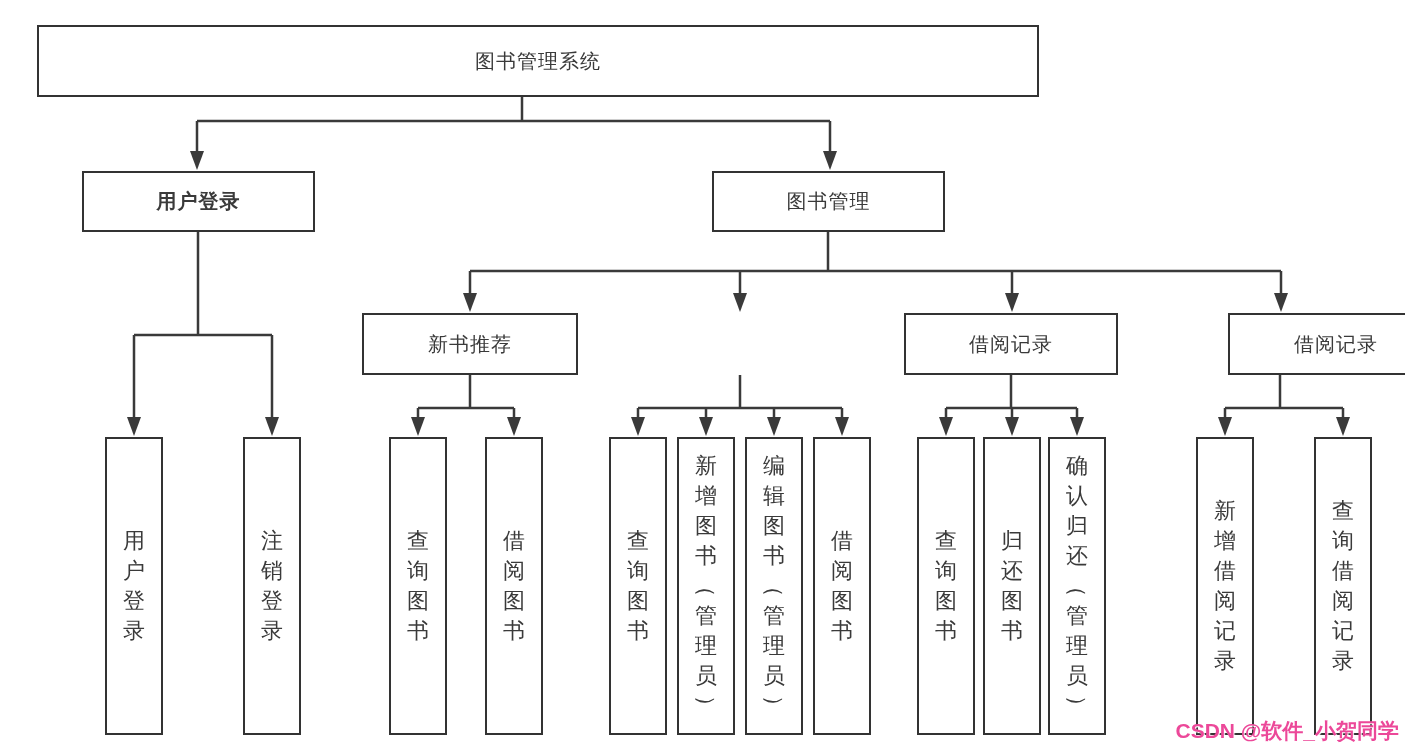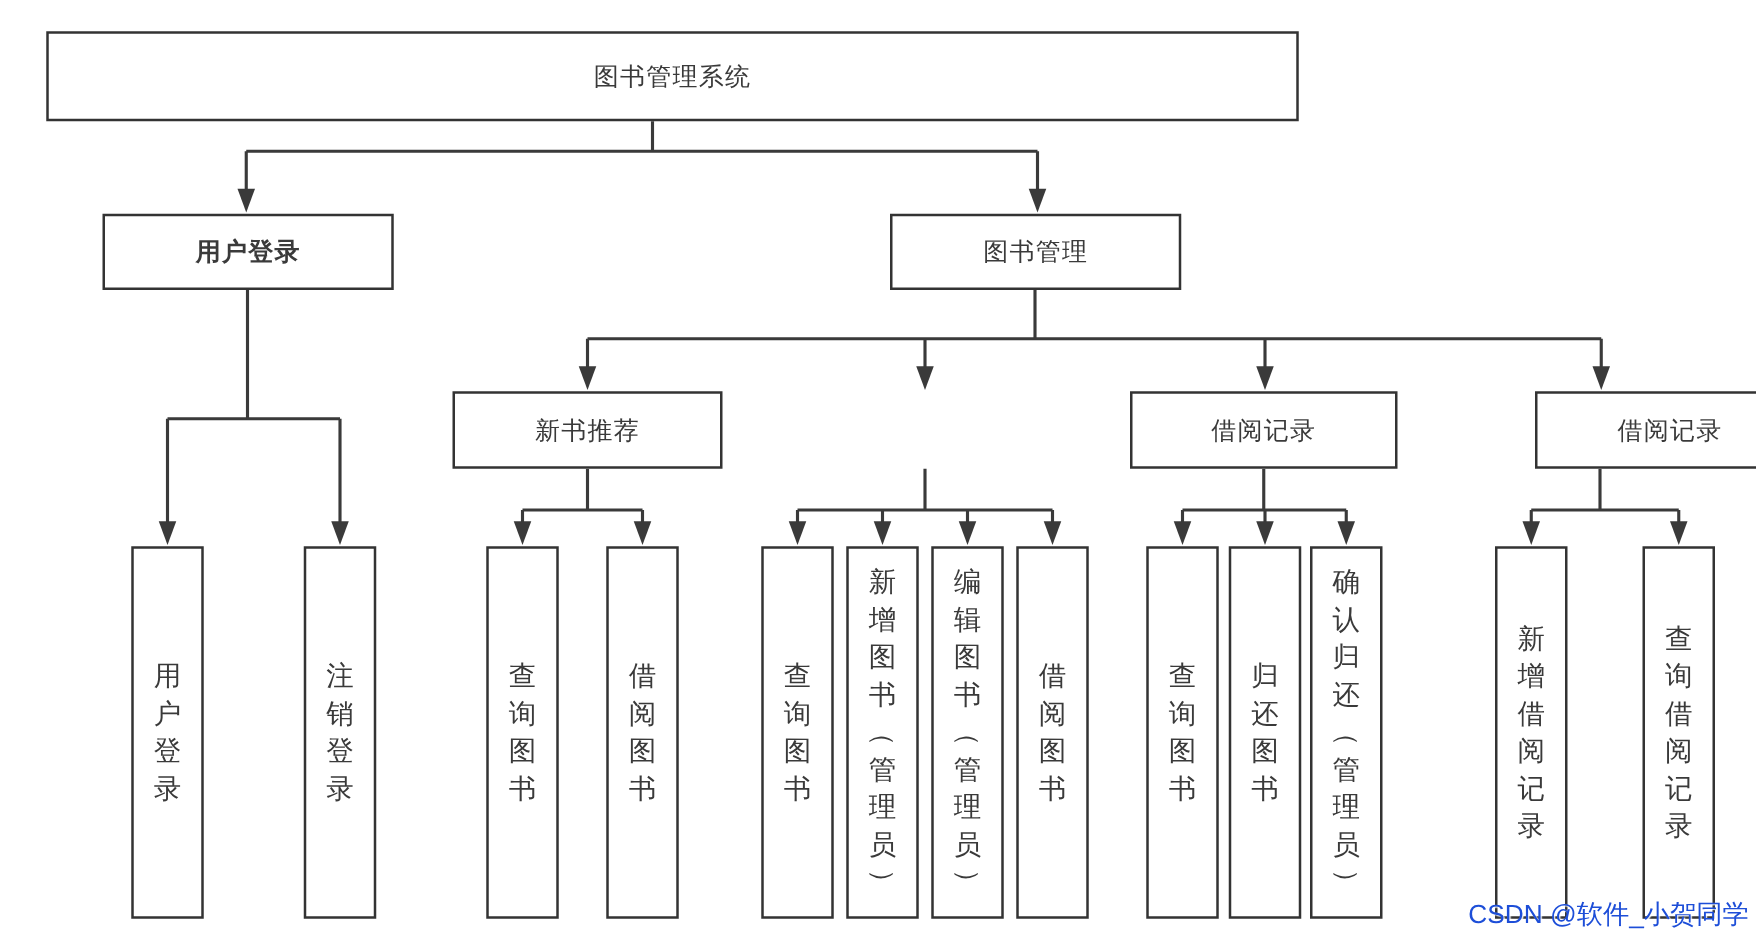--- a/index.html
+++ b/index.html
@@ -69,23 +69,24 @@
   .l-cb-query   { left: 917px; }
   .l-cb-return  { left: 983px; }
   .l-cb-confirm { left: 1048px; }
   .l-br-add     { left: 1196px; }
   .l-br-query   { left: 1314px; }
   .watermark {
     position: absolute;
     right: 6px;
     bottom: 2px;
     font-size: 21px;
-    color: #1d4ed8;
+    color: #ec4899;
     text-shadow: 1px 1px 1px #ffffff;
     white-space: nowrap;
+    font-weight: bold;
   }
 </style>
 </head>
 <body>
 
 <div class="canvas">
 
   <svg class="connectors" viewBox="0 0 1405 747" xmlns="http://www.w3.org/2000/svg">
     <g stroke="#3a3a3a" stroke-width="2.5" fill="none">
 

